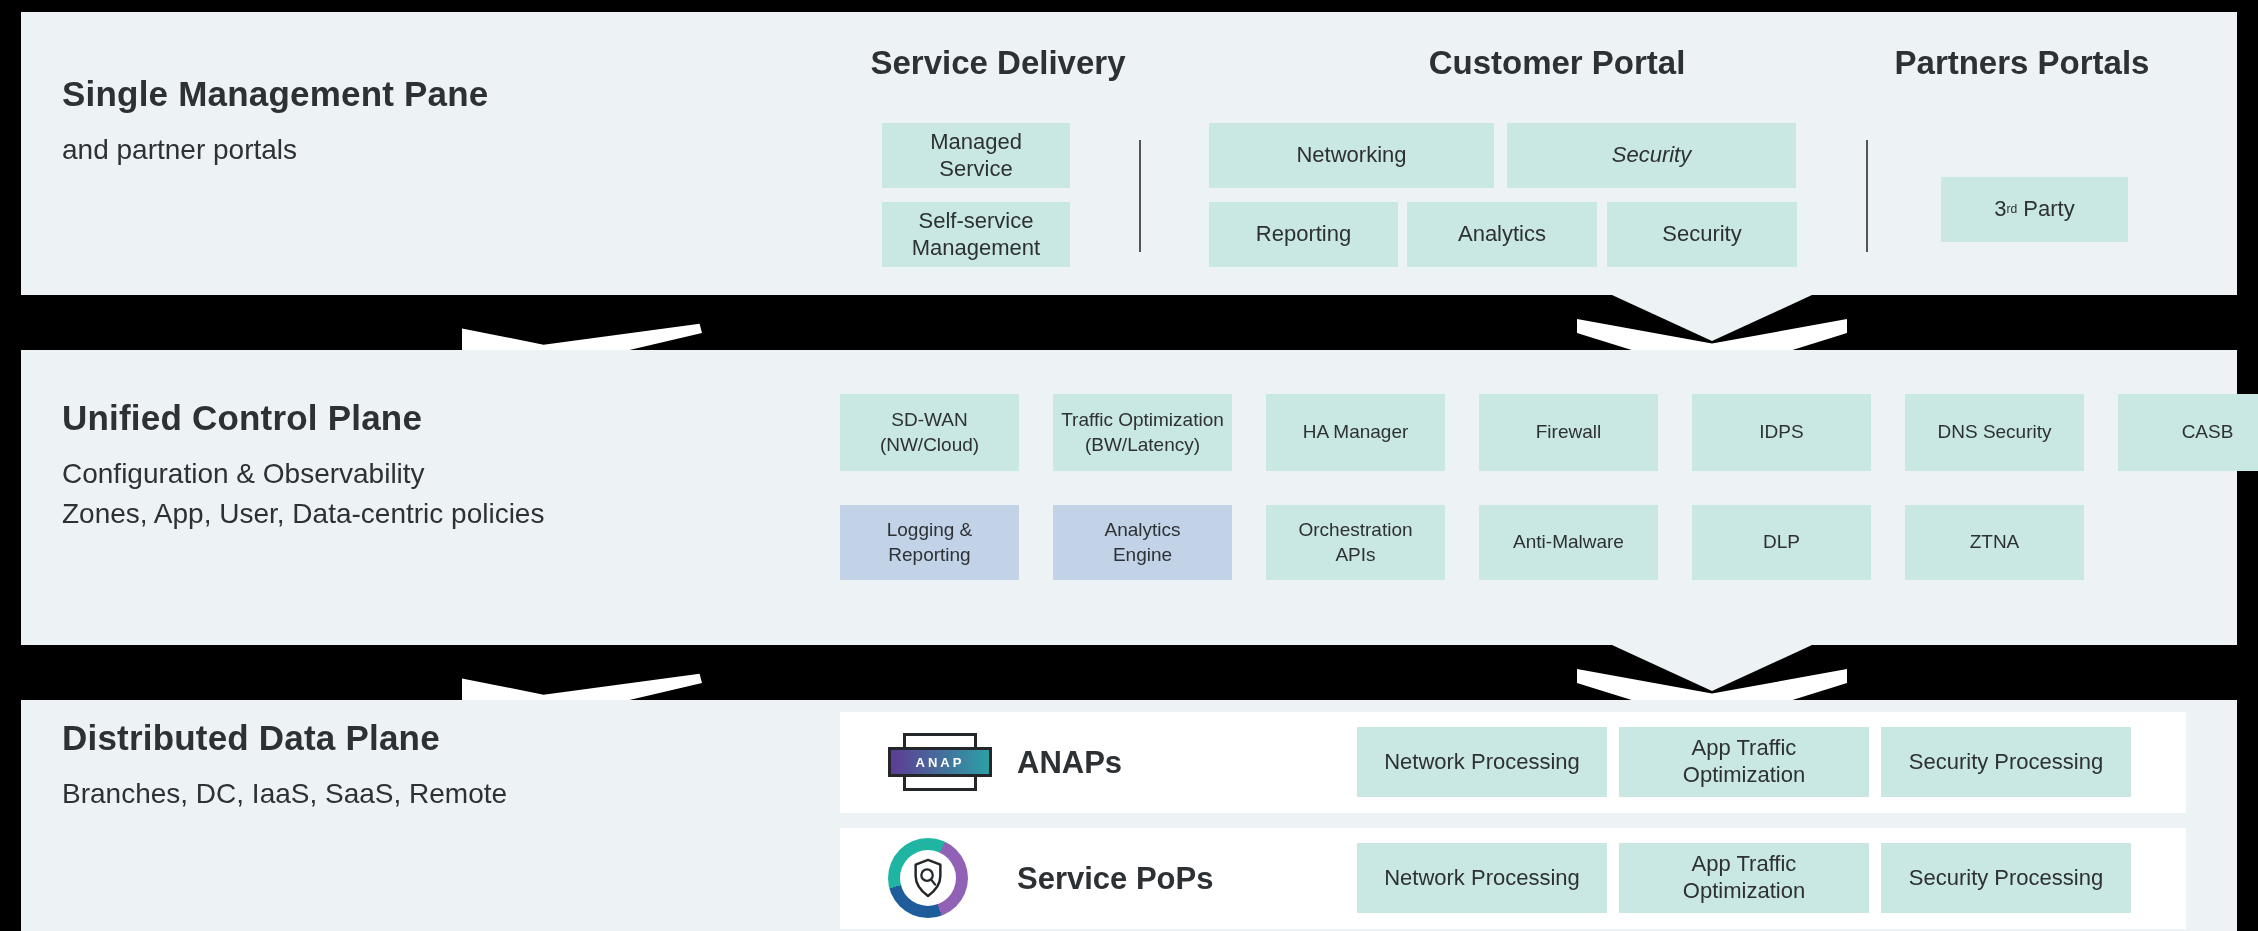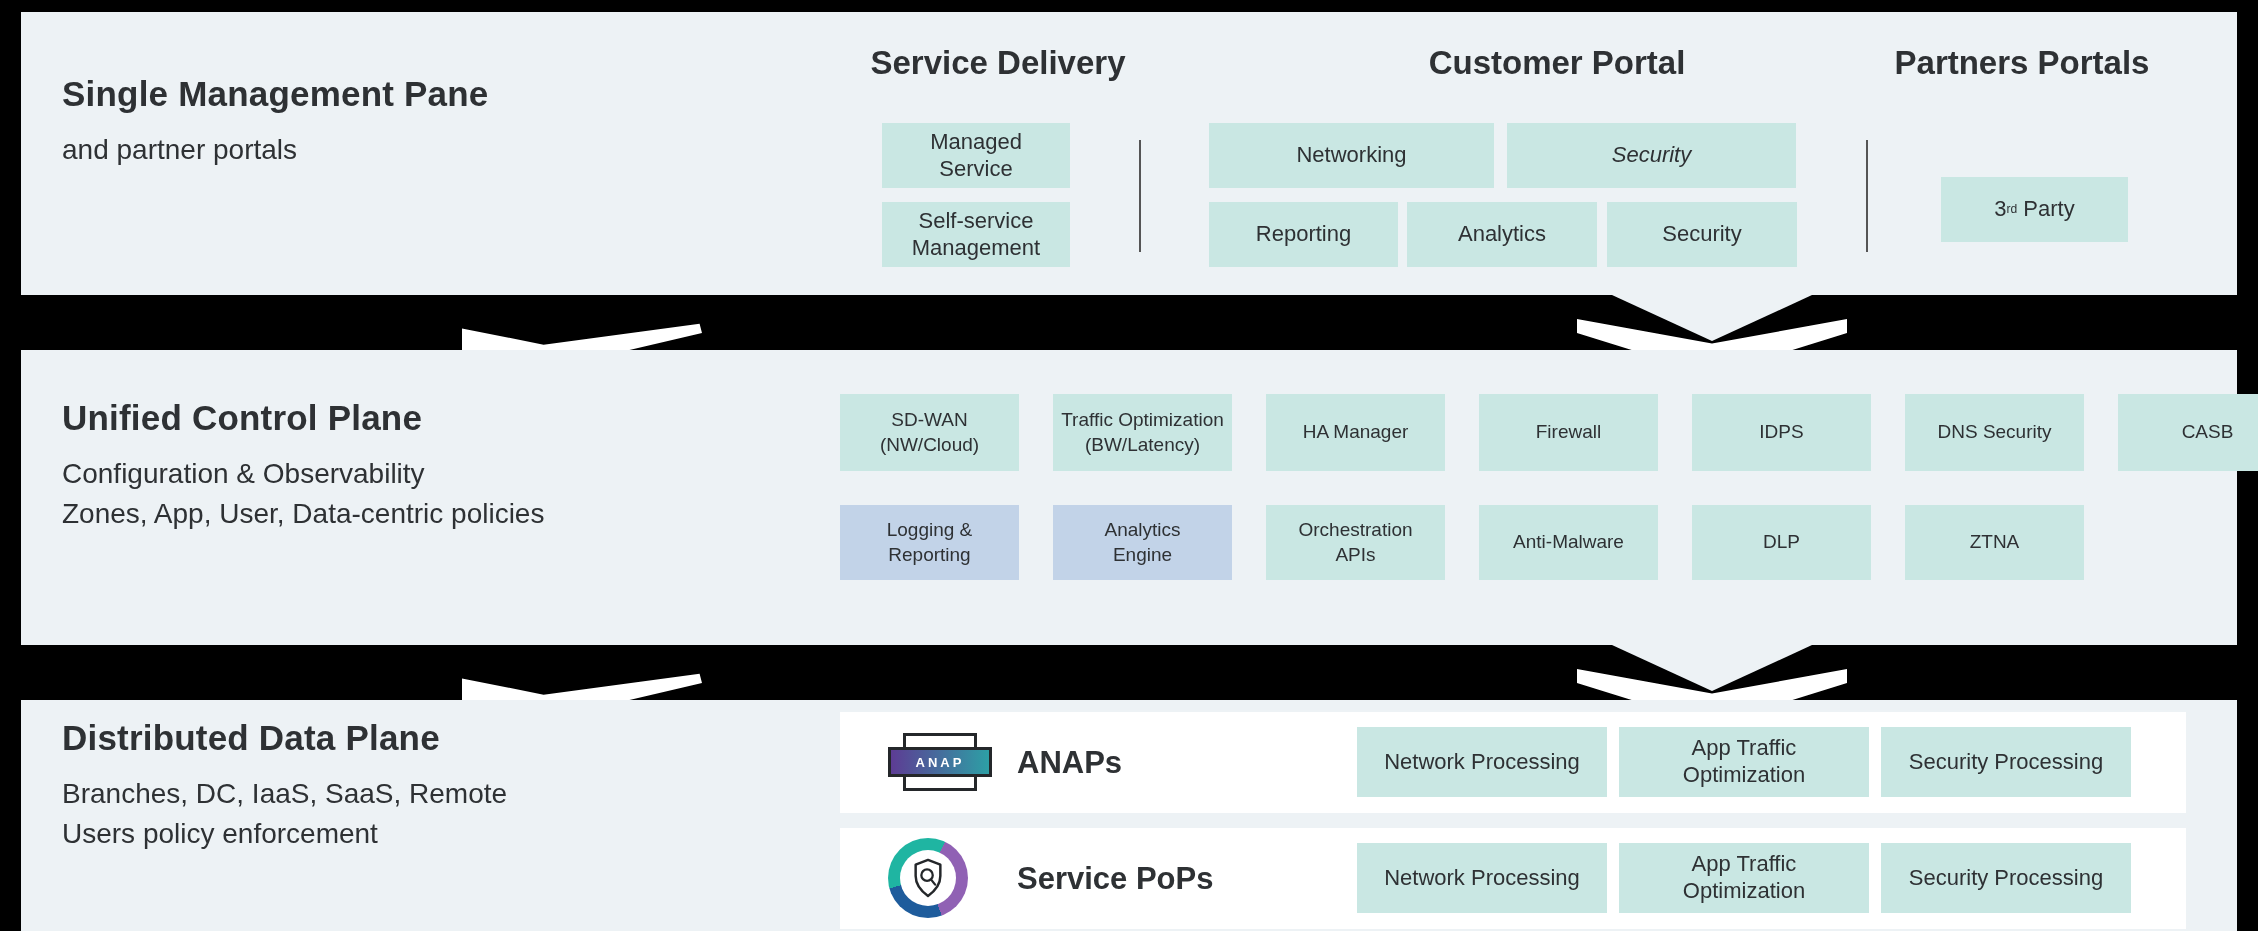--- a/index.html
+++ b/index.html
@@ -144,21 +144,20 @@
   <div class="gap g2"></div>
   <div class="swoosh" style="left:462px;top:661px;"></div>
   <div class="vnotch" style="left:1612px;top:645px;"></div>
   <div class="vchev" style="left:1577px;top:655px;"></div>
 
   <div class="panel p3">
     <div class="intro" style="top:18px;">
       <div class="ptitle">Distributed Data Plane</div>
       <div class="psub">
         <div>Branches, DC, IaaS, SaaS, Remote</div>
-        <div>Users policy enforcement</div>
       </div>
     </div>
 
     <div class="drow" style="top:12px;">
       <div class="anap-icon">
         <div class="anap-bracket top"></div>
         <div class="anap-chip">ANAP</div>
         <div class="anap-bracket bottom"></div>
       </div>
       <div class="dlabel">ANAPs</div>

